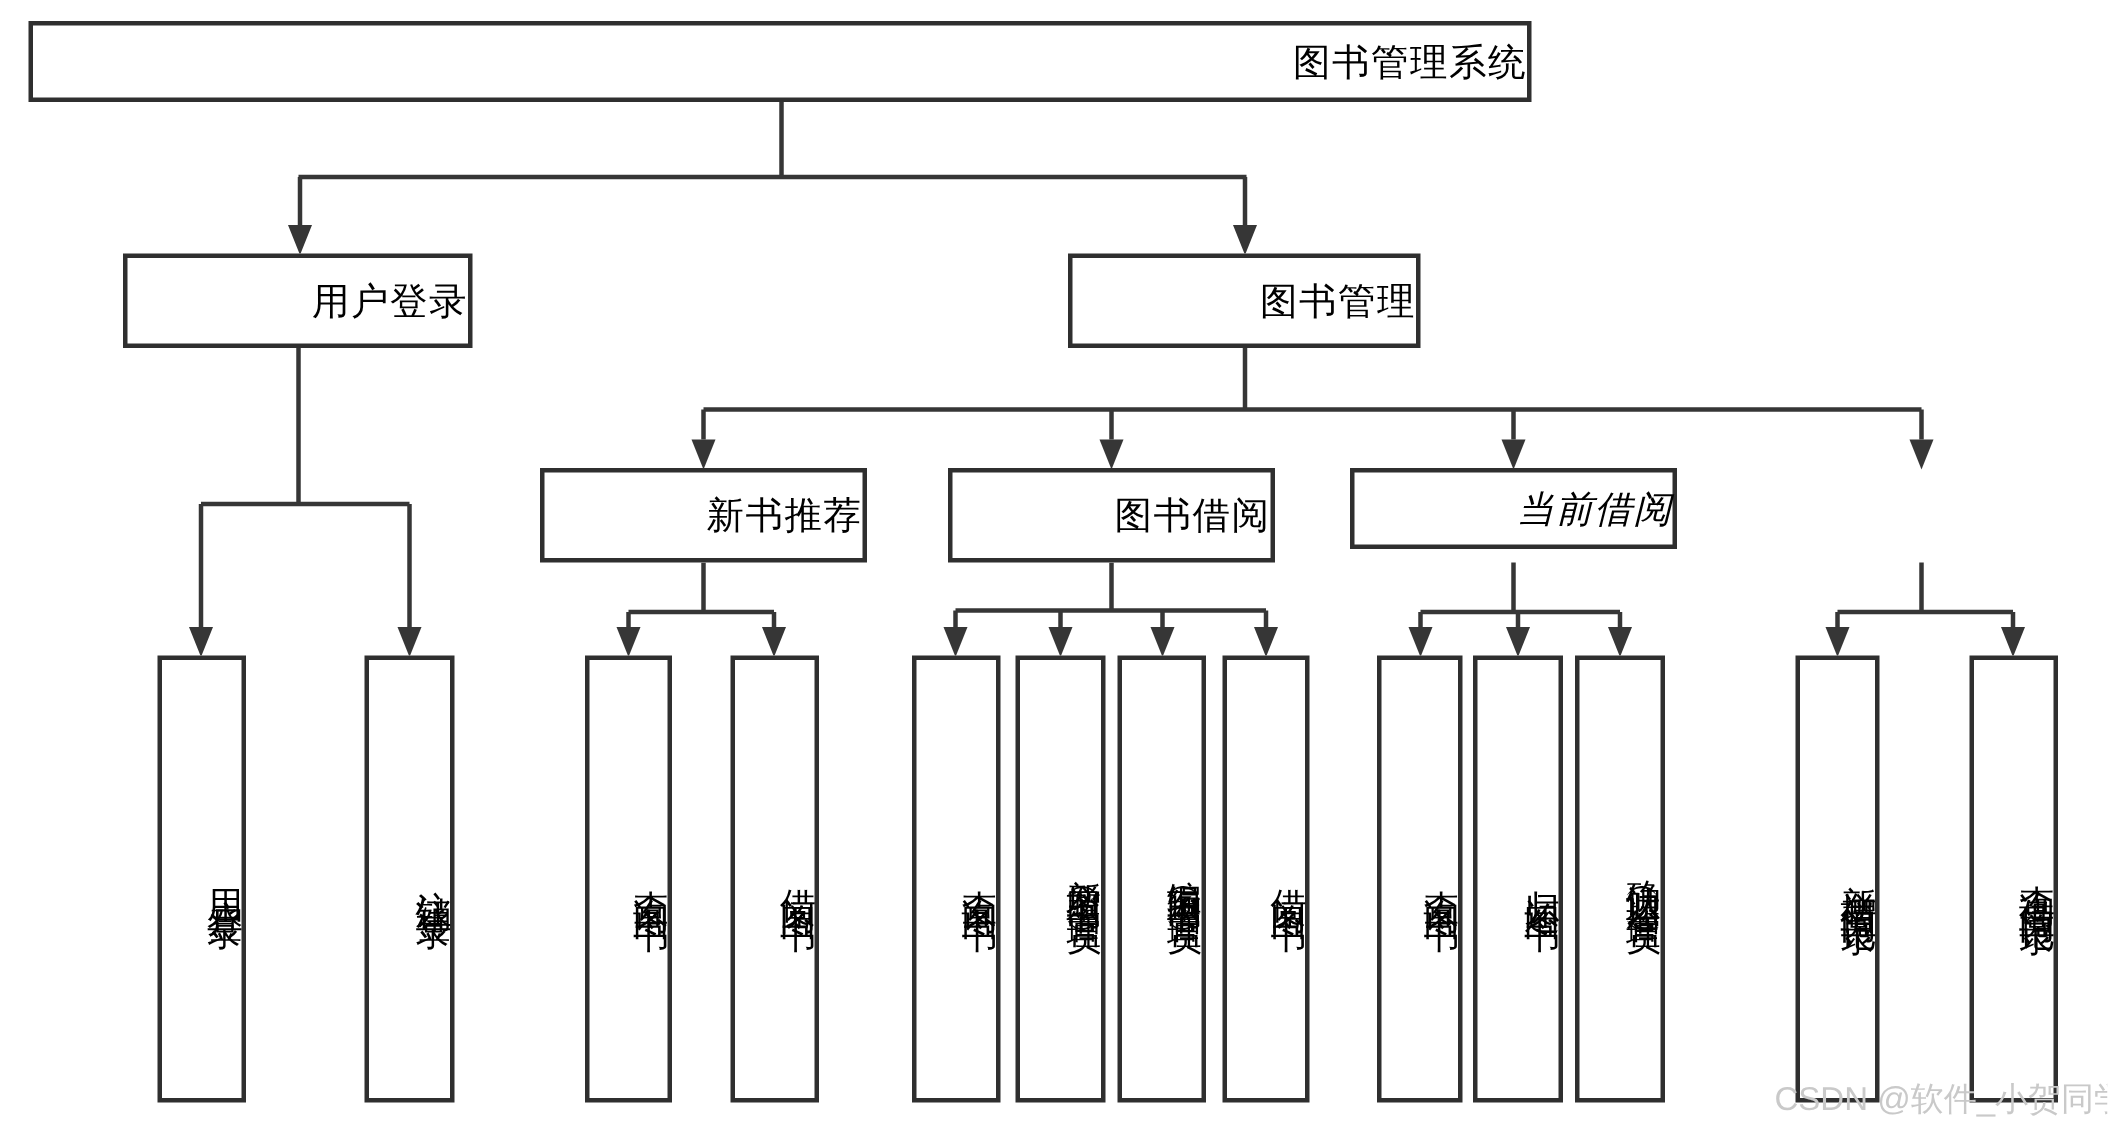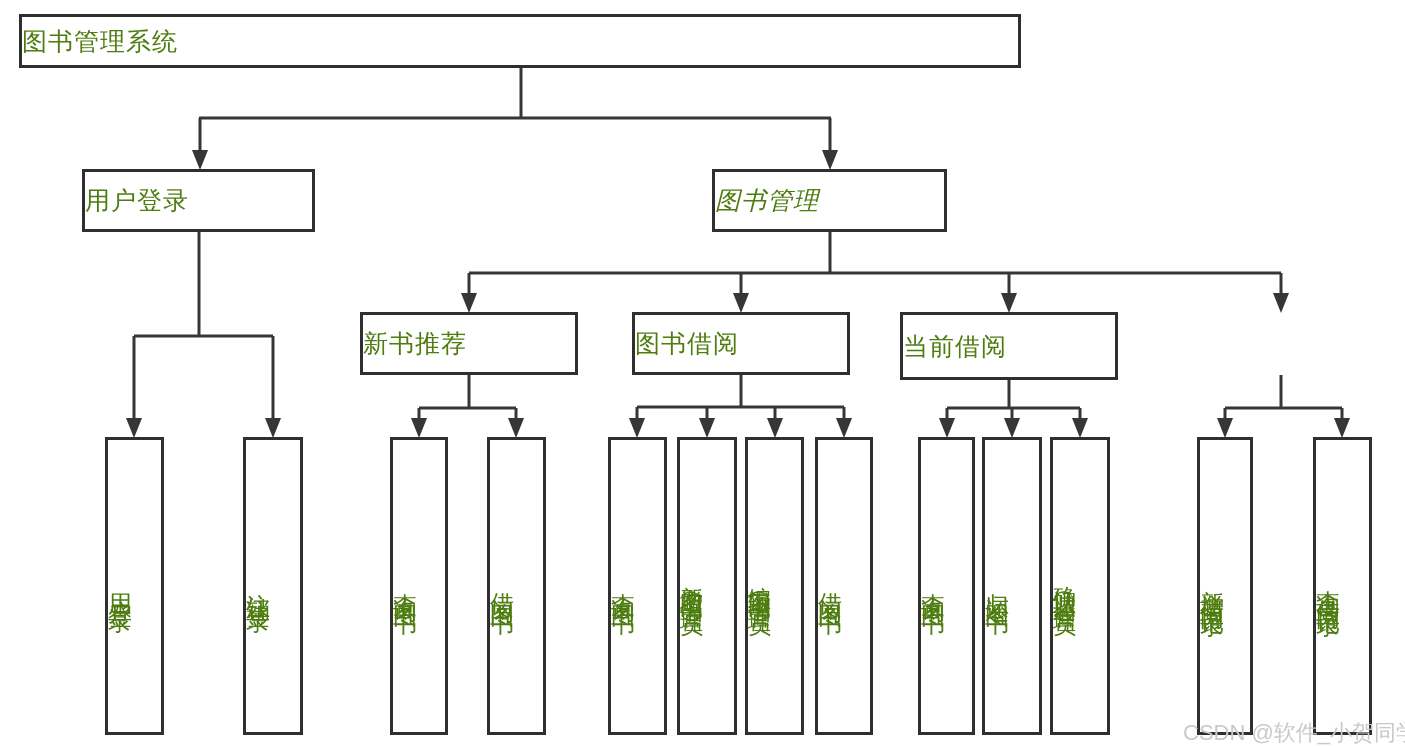--- a/index.html
+++ b/index.html
@@ -22,22 +22,22 @@
     height: 747px;
     z-index: 1;
   }
   .node {
     position: absolute;
     box-sizing: border-box;
     border: 3px solid #2f2f2f;
     background: #ffffff;
     display: flex;
     align-items: center;
-    justify-content: flex-start;
-    color: #4d7c0f;
+    justify-content: flex-end;
+    color: #000000;
     z-index: 2;
   }
   .hbox {
     font-size: 25px;
     letter-spacing: 1px;
     white-space: nowrap;
   }
   .vbox .vtext {
     writing-mode: vertical-rl;
     text-orientation: mixed;
@@ -125,31 +125,31 @@
     <polygon points="1334,418 1350,418 1342,438"></polygon>
   </svg>
 
   <div class="node hbox" style="left:19px; top:14px; width:1002px; height:54px;">
     <span>图书管理系统</span>
   </div>
 
   <div class="node hbox" style="left:82px; top:169px; width:233px; height:63px;">
     <span>用户登录</span>
   </div>
-  <div class="node hbox" style="left:712px; top:169px; width:235px; height:63px;font-style:italic;">
+  <div class="node hbox" style="left:712px; top:169px; width:235px; height:63px;">
     <span>图书管理</span>
   </div>
 
   <div class="node hbox" style="left:360px; top:312px; width:218px; height:63px;">
     <span>新书推荐</span>
   </div>
   <div class="node hbox" style="left:632px; top:312px; width:218px; height:63px;">
     <span>图书借阅</span>
   </div>
-  <div class="node hbox" style="left:900px; top:312px; width:218px; height:68px;">
+  <div class="node hbox" style="left:900px; top:312px; width:218px; height:54px;font-style:italic;">
     <span>当前借阅</span>
   </div>
 
   <div class="node vbox" style="left:105px; top:437px; width:59px; height:298px;">
     <span class="vtext">用户登录</span>
   </div>
   <div class="node vbox" style="left:243px; top:437px; width:60px; height:298px;">
     <span class="vtext">注销登录</span>
   </div>
 

